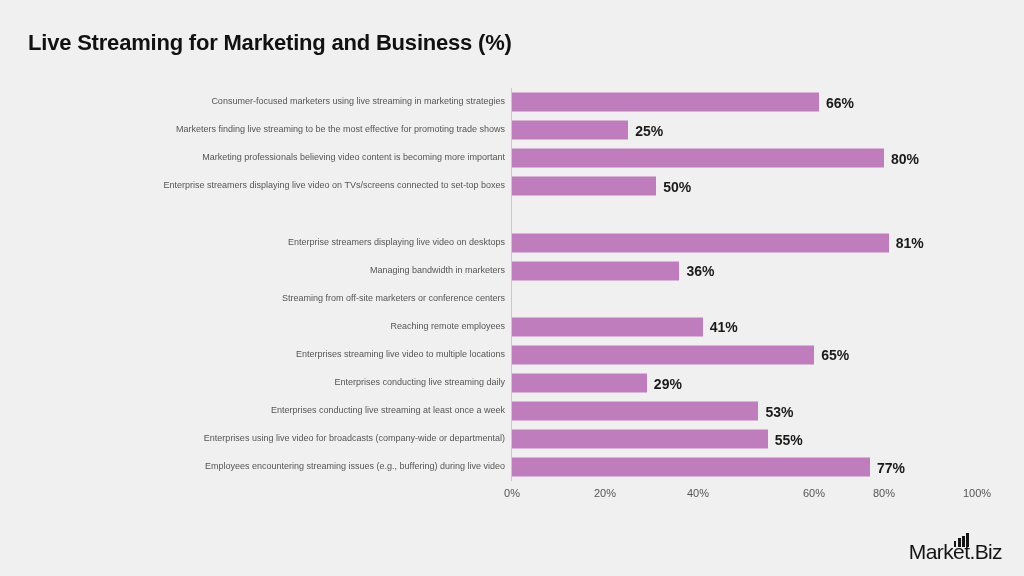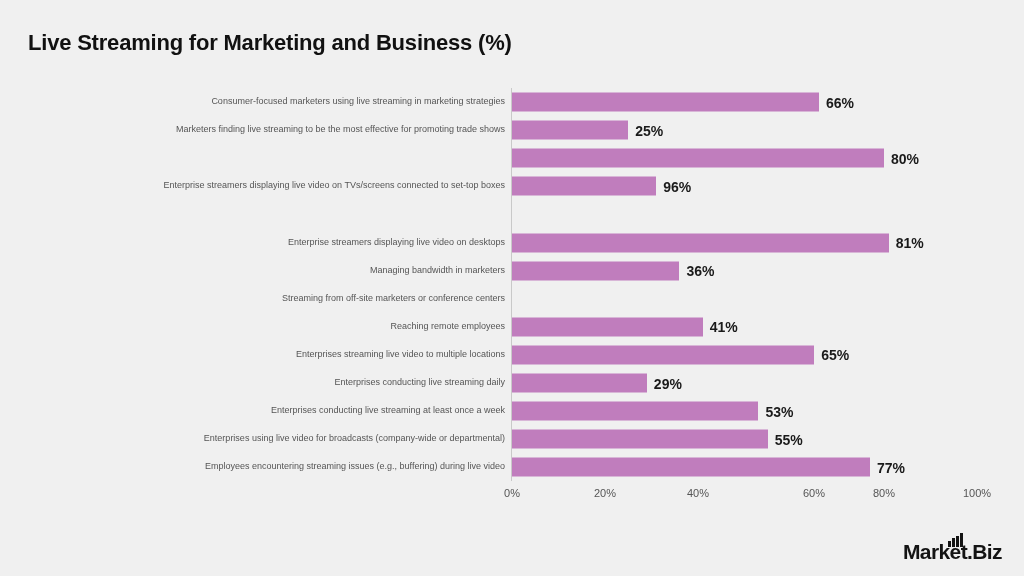--- a/index.html
+++ b/index.html
@@ -111,21 +111,21 @@
     position: absolute;
     right: 22px;
     bottom: 14px;
     height: 30px;
     display: flex;
     align-items: flex-end;
   }
 
   #logo-text {
     font-size: 21px;
-    font-weight: bold;
+    font-weight: normal;
     color: #141414;
     letter-spacing: -0.6px;
     line-height: 1;
     position: relative;
   }
 
   #logo-bars {
     position: absolute;
     left: 45px;
     bottom: 15px;
@@ -160,30 +160,31 @@
         </div>
       </div>
       <div class="row" style="top: 28.1px;">
         <div class="cat-label">Marketers finding live streaming to be the most effective for promoting trade shows</div>
         <div class="bar-wrap">
           <div class="bar" style="width: 116.25px; background: rgb(192, 125, 189);"></div>
           <div class="bar-value">25%</div>
         </div>
       </div>
       <div class="row" style="top: 56.2px;">
+        <div class="cat-label">Marketing professionals believing video content is becoming more important</div>
         <div class="bar-wrap">
           <div class="bar" style="width: 372px; background: rgb(192, 125, 189);"></div>
           <div class="bar-value">80%</div>
         </div>
       </div>
       <div class="row" style="top: 84.3px;">
         <div class="cat-label">Enterprise streamers displaying live video on TVs/screens connected to set-top boxes</div>
         <div class="bar-wrap">
           <div class="bar" style="width: 144.15px; background: rgb(192, 125, 189);"></div>
-          <div class="bar-value">96%</div>
+          <div class="bar-value">50%</div>
         </div>
       </div>
       <div class="row" style="top: 112.4px;">
       </div>
       <div class="row" style="top: 140.5px;">
         <div class="cat-label">Enterprise streamers displaying live video on desktops</div>
         <div class="bar-wrap">
           <div class="bar" style="width: 376.65px; background: rgb(192, 125, 189);"></div>
           <div class="bar-value">81%</div>
         </div>

